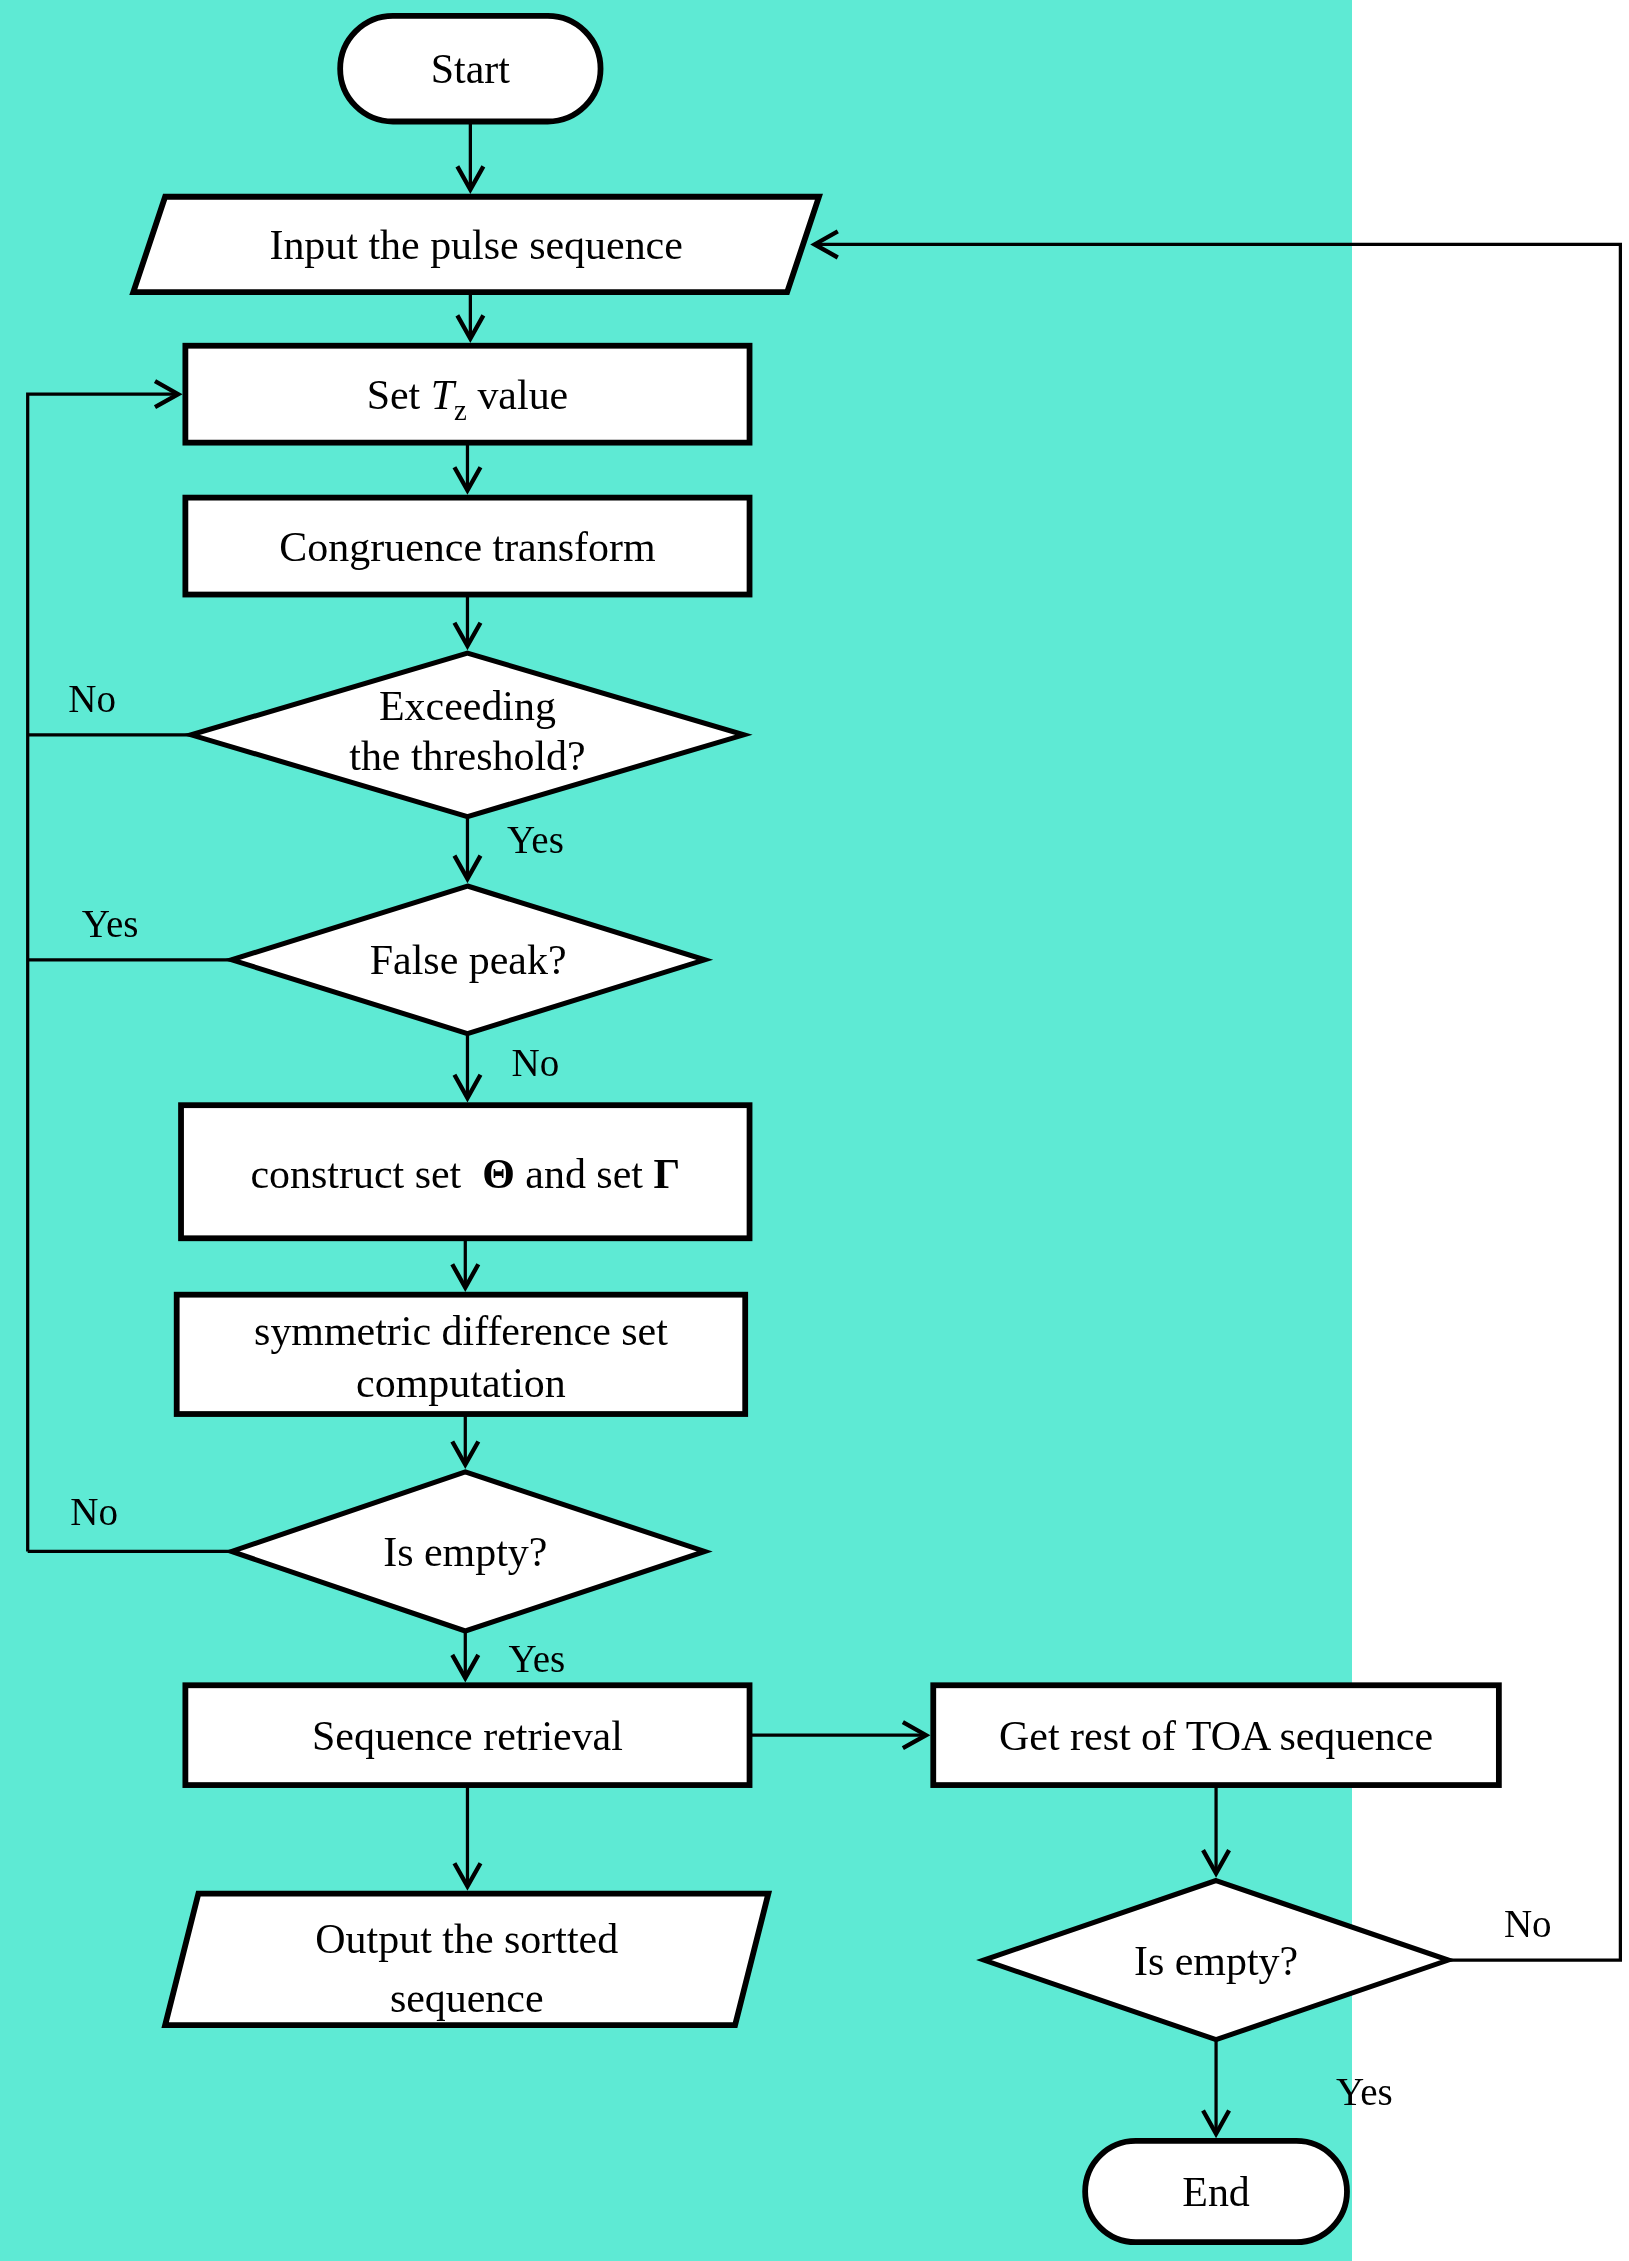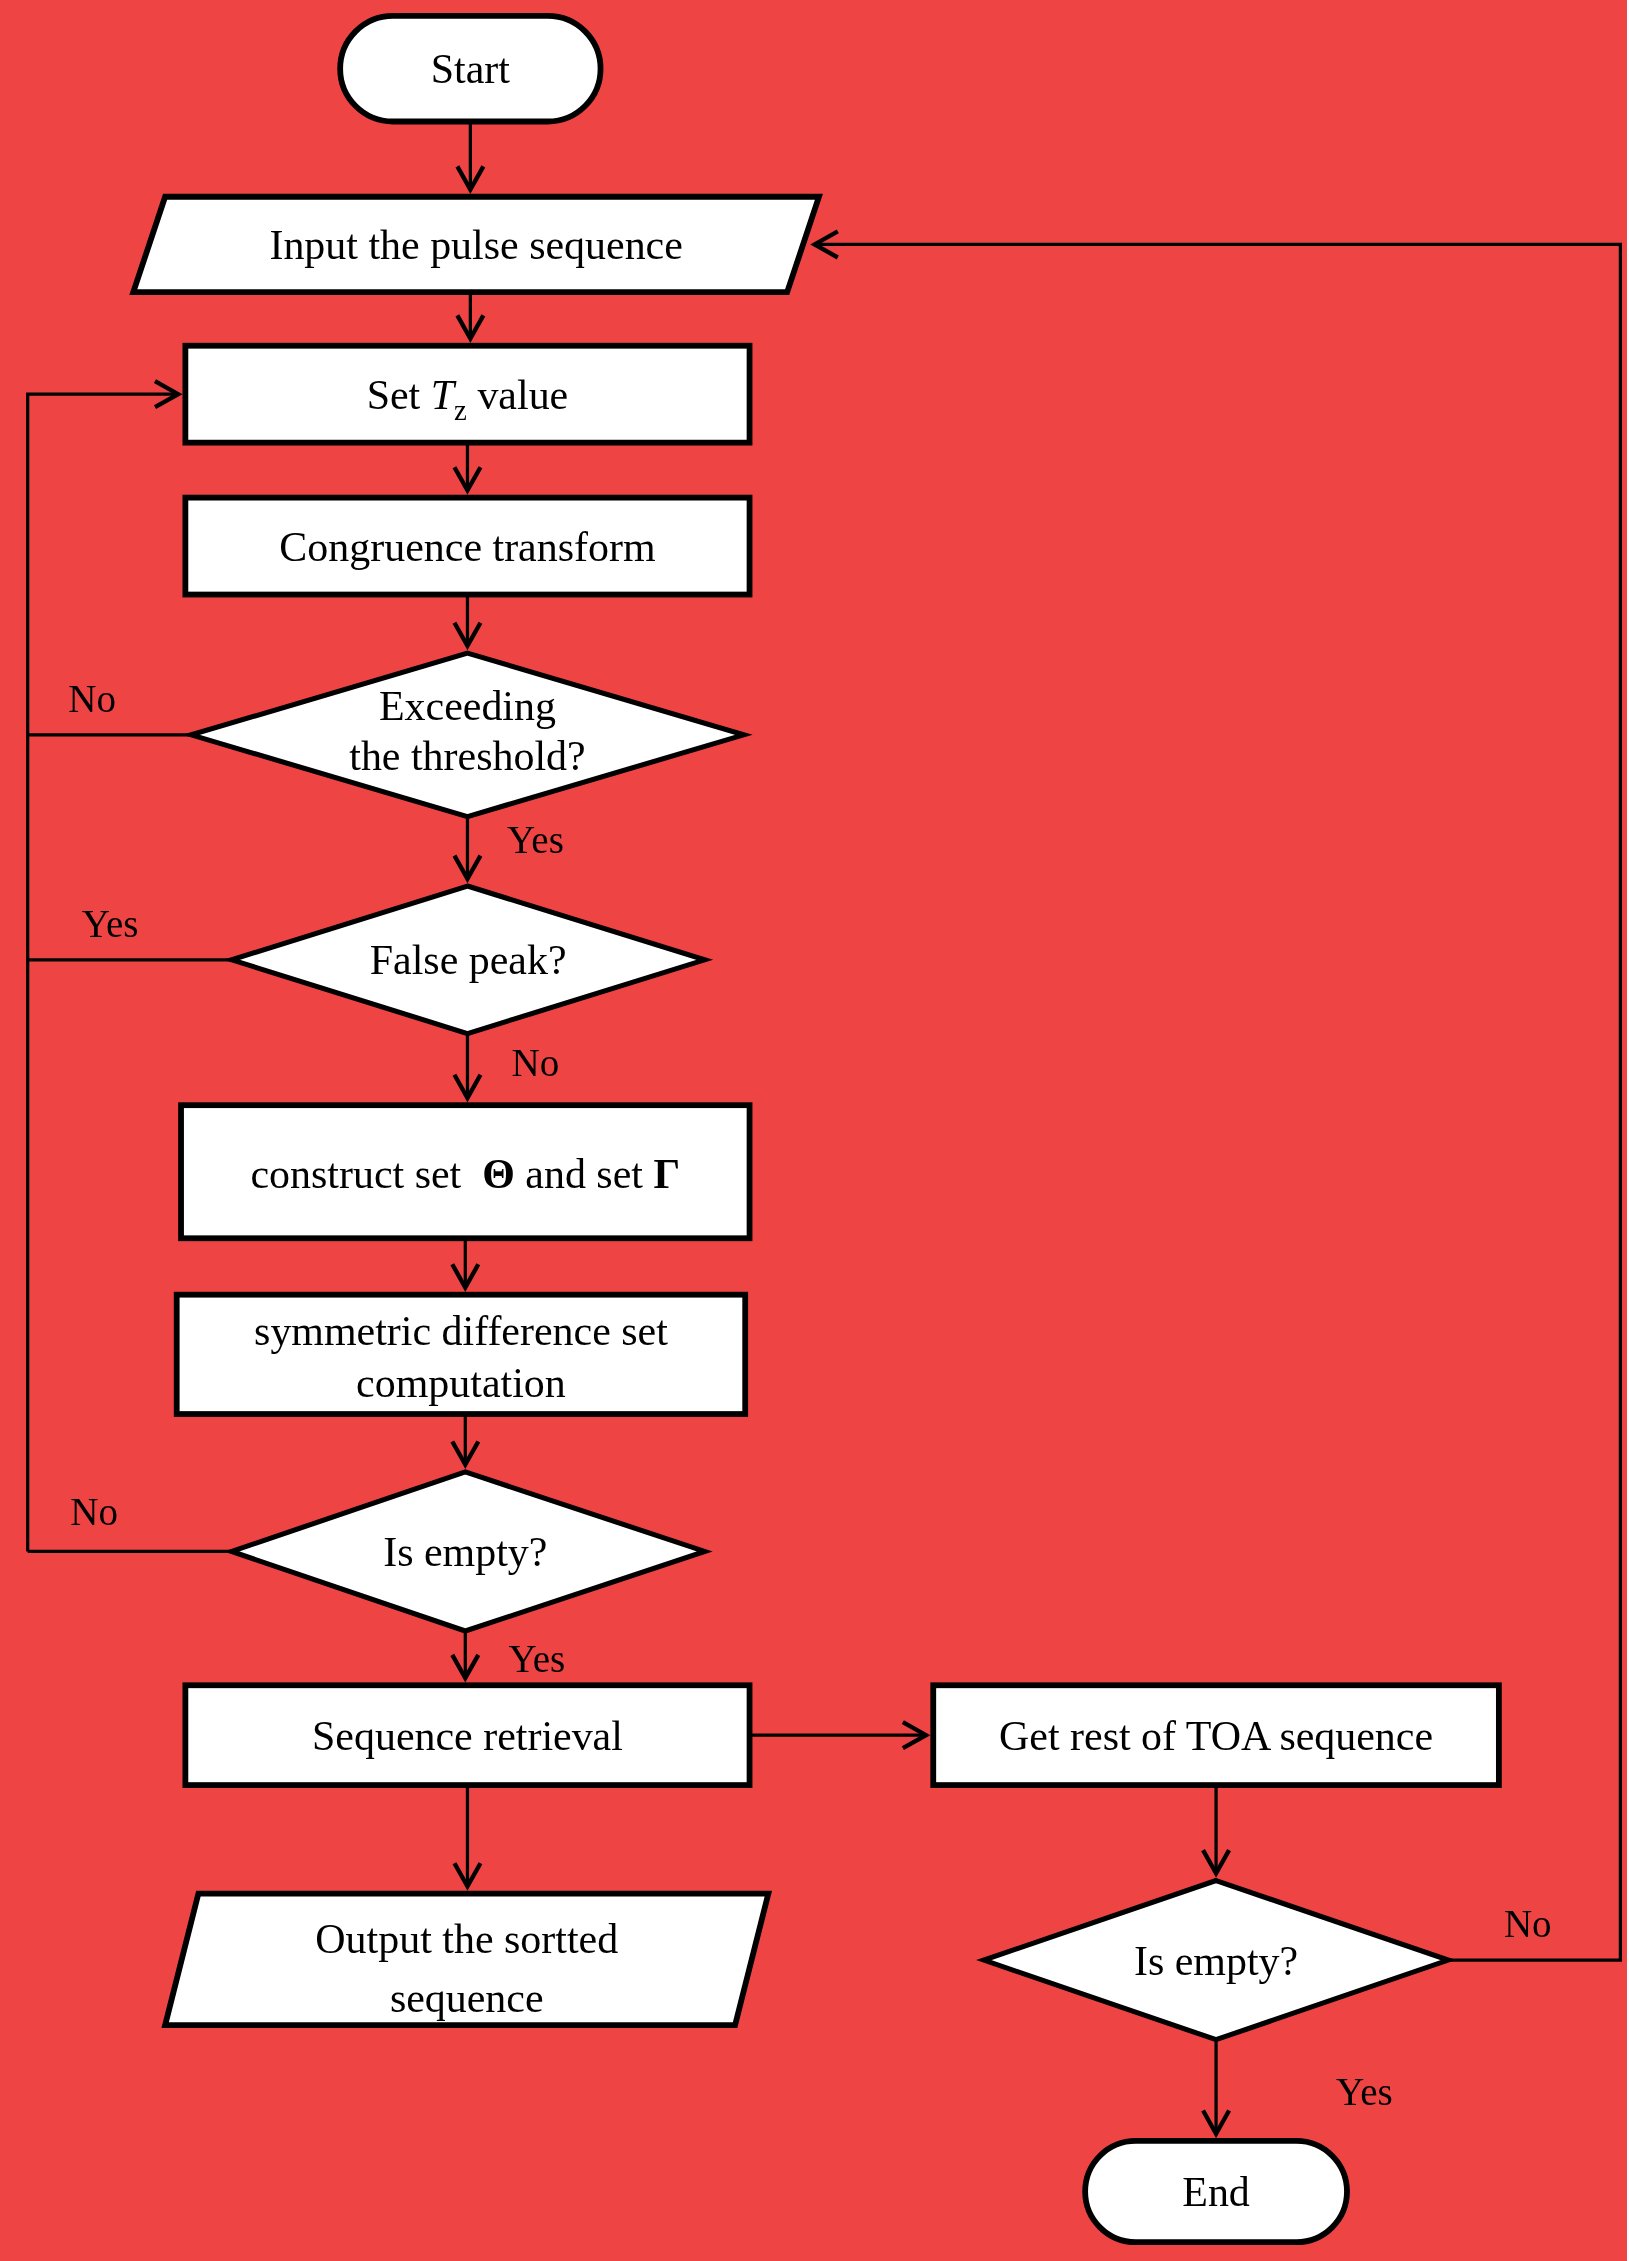--- a/index.html
+++ b/index.html
@@ -1,16 +1,16 @@
 <!DOCTYPE html>
 <html style="font-size:11.6px"><head>
 <meta charset="utf-8">
 <style>
   html,body{margin:0;padding:0;background:#ffffff;}
-  .page{width:1627px;height:2261px;background:#ef4444;position:relative;}
+  .page{width:1352px;height:2261px;background:#5eead4;position:relative;}
   svg{display:block;}
   .shape{fill:#ffffff;stroke:#000000;stroke-width:8;}
   .shape-thin{fill:#ffffff;stroke:#000000;stroke-width:7;}
   .edge{fill:none;stroke:#000000;stroke-width:4.5;}
   .node-text{font-family:"Liberation Serif", serif;font-size:58px;fill:#000000;text-anchor:middle;}
   .edge-text{font-family:"Liberation Serif", serif;font-size:54px;fill:#000000;text-anchor:middle;}
   .sub{font-size:40px;}
   .bold{font-weight:bold;}
   .italic{font-style:italic;}
 </style>

